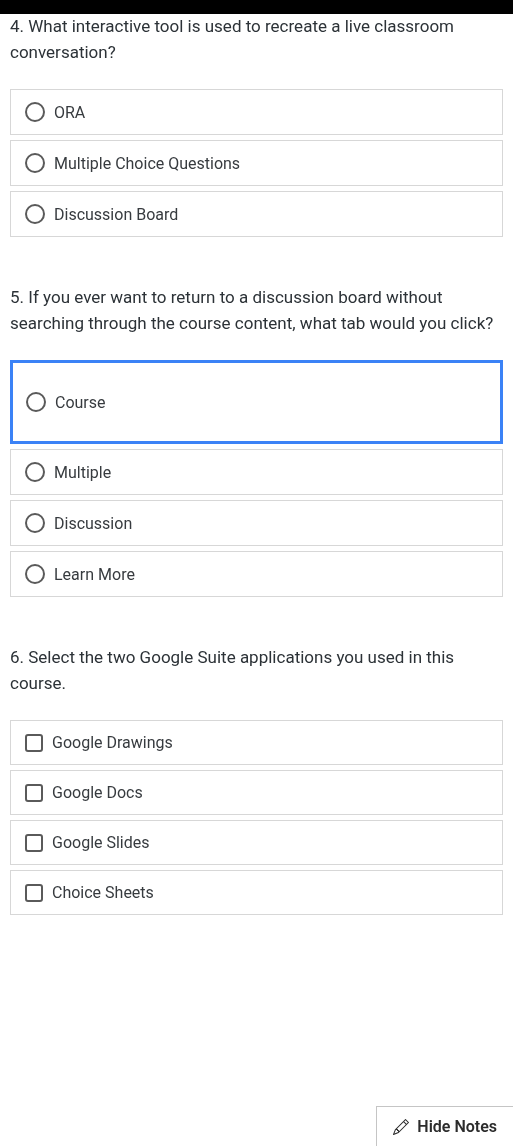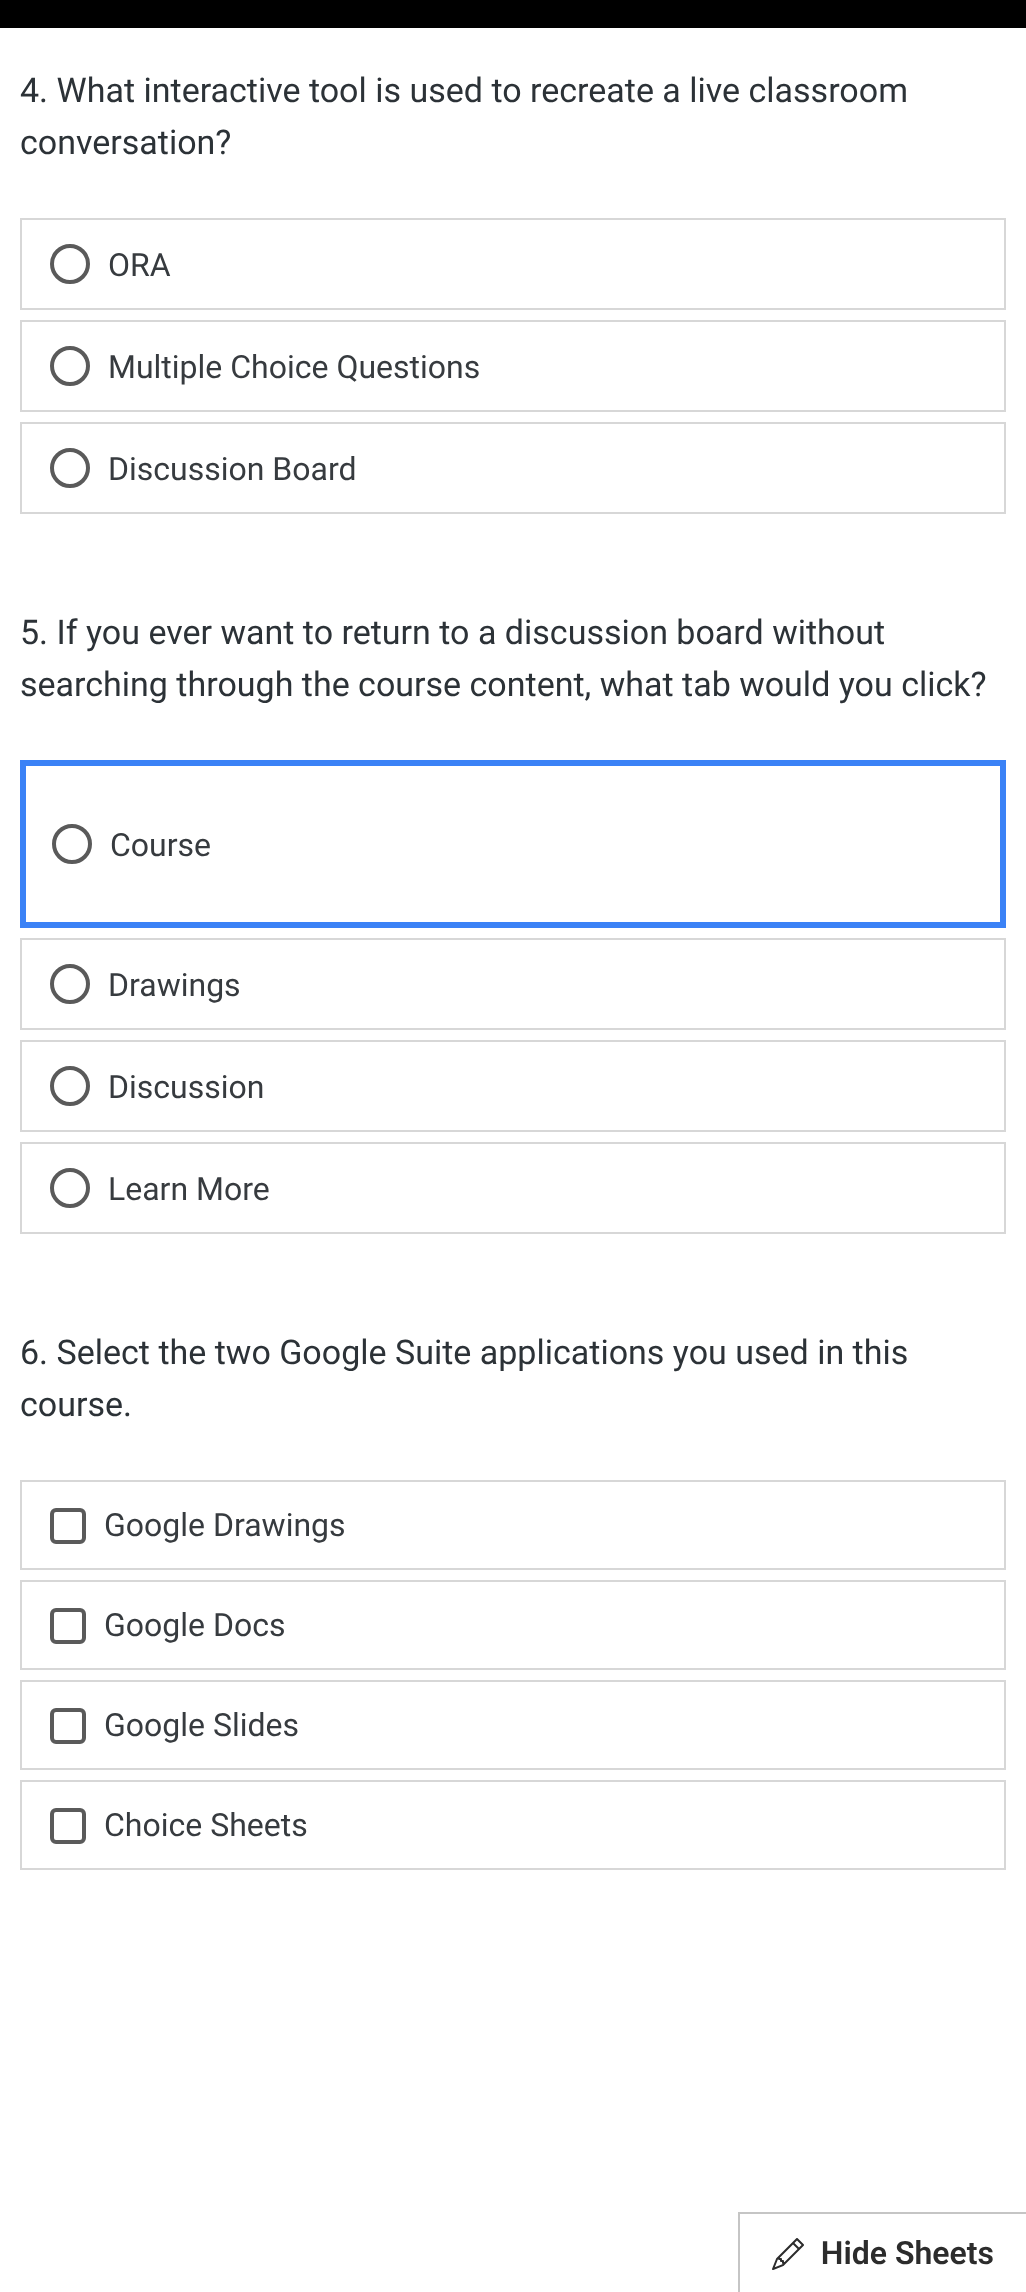--- a/index.html
+++ b/index.html
@@ -11,21 +11,20 @@
   }
   .top-bar {
     background: #000;
     height: 14px;
     width: 100%;
   }
   .content {
     padding: 0 10px;
   }
   .question-block {
-    margin-top: 20px;
     margin-bottom: 48px;
   }
   .question-block:last-child { margin-bottom: 10px; }
   .question-text {
     font-size: 17px;
     line-height: 1.5;
     color: #2c3237;
     margin-bottom: 24px;
   }
   .option {
@@ -114,21 +113,21 @@
     <p class="question-text">
       <span>5.</span>
       <span>If you ever want to return to a discussion board without searching through the course content, what tab would you click?</span>
     </p>
     <div class="option focused">
       <span class="radio"></span>
       <span class="option-label">Course</span>
     </div>
     <div class="option">
       <span class="radio"></span>
-      <span class="option-label">Drawings</span>
+      <span class="option-label">Multiple</span>
     </div>
     <div class="option">
       <span class="radio"></span>
       <span class="option-label">Discussion</span>
     </div>
     <div class="option">
       <span class="radio"></span>
       <span class="option-label">Learn More</span>
     </div>
   </div>
@@ -155,14 +154,14 @@
       <span class="option-label">Choice Sheets</span>
     </div>
   </div>
 
 </div>
 
 <div class="hide-notes">
   <svg class="pencil-icon" viewBox="0 0 16 16" fill="#2c2c2c">
     <path d="M12.146.146a.5.5 0 01.708 0l3 3a.5.5 0 010 .708l-10 10a.5.5 0 01-.168.11l-5 2a.5.5 0 01-.65-.65l2-5a.5.5 0 01.11-.168l10-10zM11.207 2.5L13.5 4.793 14.793 3.5 12.5 1.207 11.207 2.5zm1.586 3L10.5 3.207 4 9.707V10h.5a.5.5 0 01.5.5v.5h.5a.5.5 0 01.5.5v.5h.293l6.5-6.5zm-9.761 5.175l-.106.106-1.528 3.821 3.821-1.528.106-.106A.5.5 0 015 12.5V12h-.5a.5.5 0 01-.5-.5V11h-.5a.5.5 0 01-.468-.325z"></path>
   </svg>
-  <span>Hide Sheets</span>
+  <span>Hide Notes</span>
 </div>
 
 </body></html>

